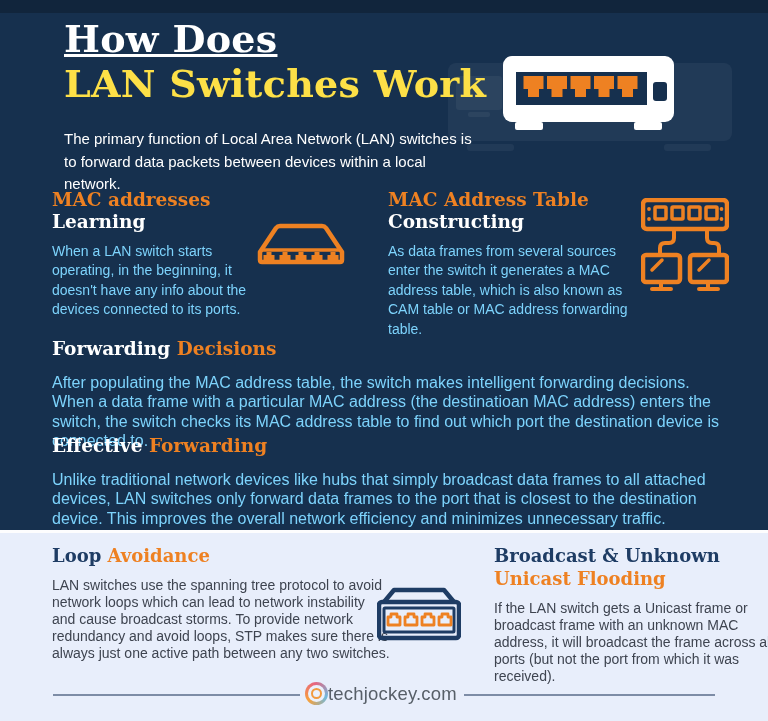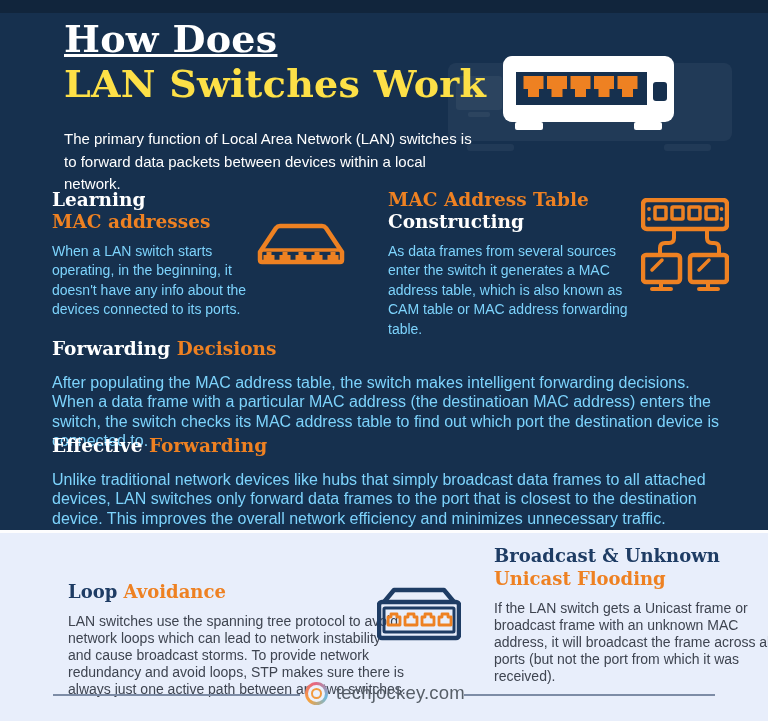--- a/index.html
+++ b/index.html
@@ -40,27 +40,27 @@
   
   .ic-hero{left:503px;top:56px;}
   .ic-learning{left:256px;top:220px;}
   .ic-constructing{left:641px;top:198px;}
   .ic-loop{left:377px;top:585px;}
   
   .bottom{left:0;top:530px;width:768px;height:191px;background:#e8eefb;
           border-top:3px solid #fdfdfe;box-sizing:border-box;}
   .bdark .h2{color:#1e3c64;font-size:18px;line-height:23px;}
   .bdark .body{color:#3e4450;font-size:14px;line-height:17px;margin-top:10px;}
-  #sec-loop{left:68px;top:544px;width:338px;margin-top:36px;}
+  #sec-loop{left:52px;top:544px;width:338px;}
   #sec-bcast{left:494px;top:544px;width:282px;}
   
   .fline{top:694px;height:2px;background:#7d8ca6;}
   .fline.l{left:53px;width:247px;}
   .fline.r{left:464px;width:251px;}
-  .brand{left:305px;top:682px;display:flex;align-items:flex-start;gap:8px;}
+  .brand{left:305px;top:682px;display:flex;align-items:center;gap:0;}
   .brand-label{color:#575f68;font-size:18.5px;letter-spacing:.2px;}
   .logo{position:relative;width:23px;height:23px;border-radius:50%;display:inline-block;
         background:conic-gradient(from 230deg,#f7a13c,#e8637f,#6fb9de,#f7a13c);}
   .logo-in{position:absolute;inset:3px;border-radius:50%;background:#ebf1fc;}
   .logo-ring{position:absolute;inset:6px;border-radius:50%;border:2.4px solid #f29a3f;box-sizing:border-box;}
 </style>
 </head>
 <body>
 
 <div class="stage">
@@ -89,22 +89,22 @@
   </svg>
 
   <h1 class="abs title">
     <span class="t1">How Does</span>
     <span class="t2">LAN Switches Work</span>
   </h1>
   <p class="abs intro">The primary function of Local Area Network (LAN) switches is to forward data packets between devices within a local network.</p>
 
   <section class="sec" id="sec-learning">
     <h2 class="h2">
+      <span class="blk orange">MAC addresses</span>
       <span class="blk">Learning</span>
-      <span class="blk orange">MAC addresses</span>
     </h2>
     <p class="body">When a LAN switch starts operating, in the beginning, it doesn't have any info about the devices connected to its ports.</p>
   </section>
 
   <svg class="abs ic-learning" width="90" height="47" viewBox="0 0 90 47">
     <g fill="none" stroke="#ee8122" stroke-linejoin="round">
       <path d="M6 42 Q4 42 4 40 V32 L20 8 Q21.5 6 24 6 H66 Q68.5 6 70 8 L86 32 V40 Q86 42 84 42 Z" stroke-width="4.5"></path>
       <path d="M5 30 H85" stroke-width="3.5"></path>
     </g>
     <g fill="#ee8122">

